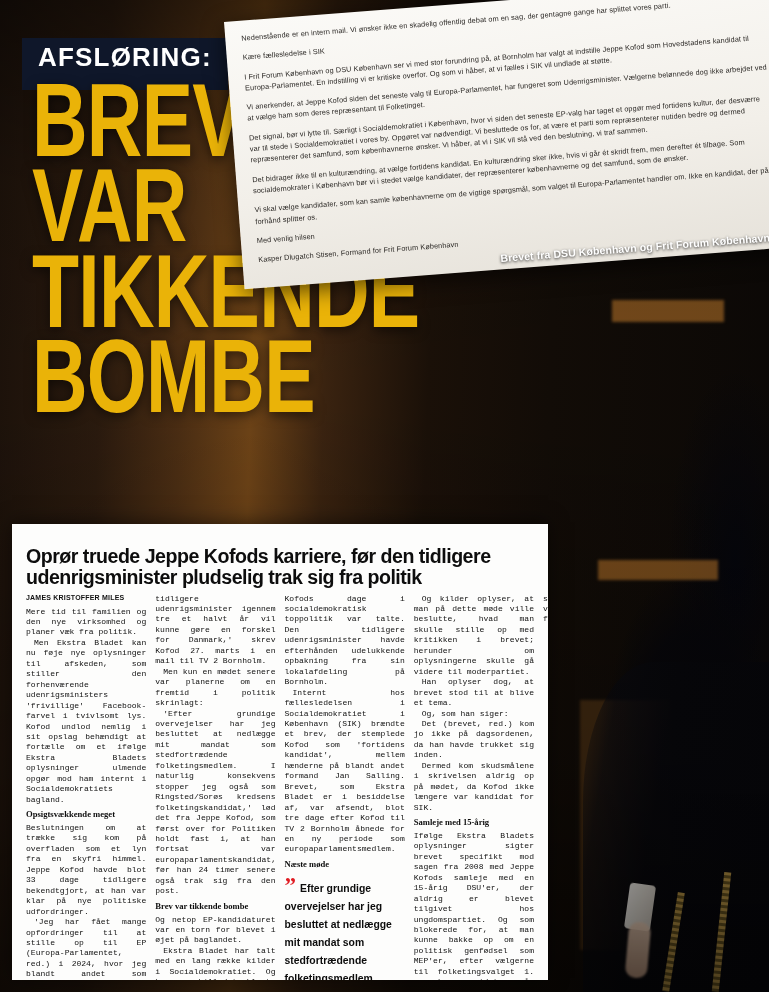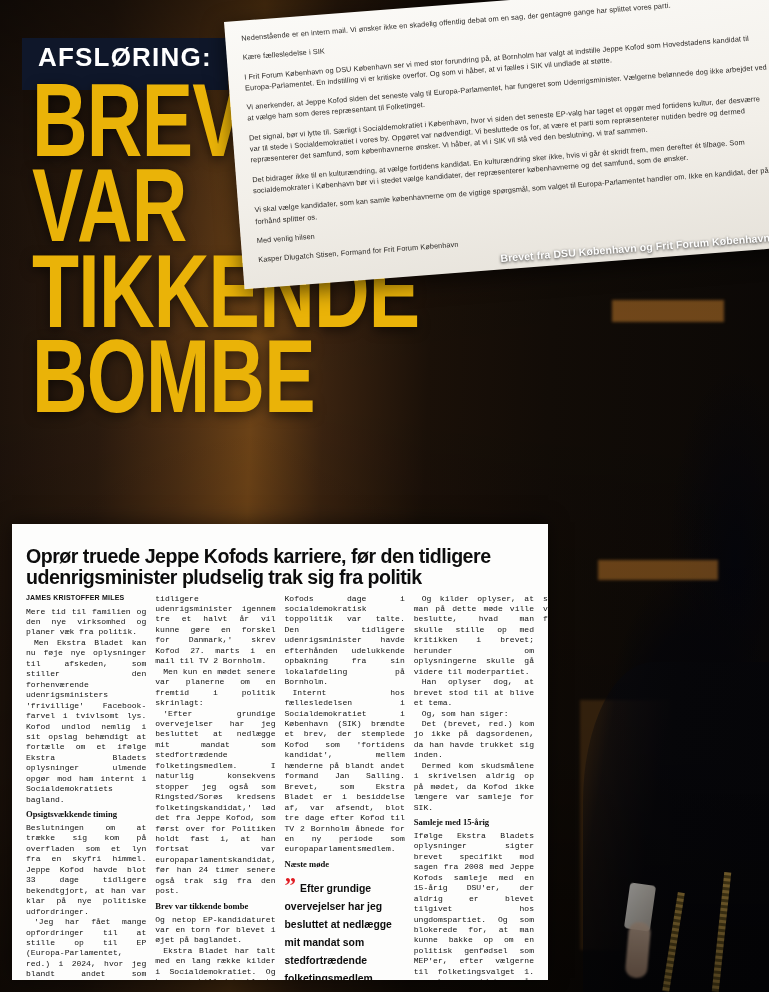--- a/index.html
+++ b/index.html
@@ -213,33 +213,33 @@
 </div>
 <div id="letter-caption">Brevet fra DSU København og Frit Forum København.</div>
 
 <div id="article">
   <h1>Oprør truede Jeppe Kofods karriere, før den tidligere udenrigsminister pludselig trak sig fra politik</h1>
   <div id="cols">
     <div class="byline">JAMES KRISTOFFER MILES</div>
     <div id="body-slot">
         <p>Mere tid til familien og den nye virksomhed og planer væk fra politik.</p>
         <p class="indent">Men Ekstra Bladet kan nu føje nye oplysninger til afskeden, som stiller den forhenværende udenrigsministers 'frivillige' Facebook-farvel i tvivlsomt lys. Kofod undlod nemlig i sit opslag behændigt at fortælle om et ifølge Ekstra Bladets oplysninger ulmende opgør mod ham internt i Socialdemokratiets bagland.</p>
-        <h2>Opsigtsvækkende timing</h2>
+        <h2>Opsigtsvækkende meget</h2>
         <p>Beslutningen om at trække sig kom på overfladen som et lyn fra en skyfri himmel. Jeppe Kofod havde blot 33 dage tidligere bekendtgjort, at han var klar på nye politiske udfordringer.</p>
         <p class="indent">'Jeg har fået mange opfordringer til at stille op til EP (Europa-Parlamentet, red.) i 2024, hvor jeg blandt andet som tidligere udenrigsminister igennem tre et halvt år vil kunne gøre en forskel for Danmark,' skrev Kofod 27. marts i en mail til TV 2 Bornholm.</p>
         <p class="indent">Men kun en mødet senere var planerne om en fremtid i politik skrinlagt:</p>
         <p class="indent">'Efter grundige overvejelser har jeg besluttet at nedlægge mit mandat som stedfortrædende folketingsmedlem. I naturlig konsekvens stopper jeg også som Ringsted/Sorøs kredsens folketingskandidat,' lød det fra Jeppe Kofod, som først over for Politiken holdt fast i, at han fortsat var europaparlamentskandidat, før han 24 timer senere også trak sig fra den post.</p>
         <h2>Brev var tikkende bombe</h2>
         <p>Og netop EP-kandidaturet var en torn for blevet i øjet på baglandet.</p>
         <p class="indent">Ekstra Bladet har talt med en lang række kilder i Socialdemokratiet. Og her er billedet klart: Kofods dage i socialdemokratisk toppolitik var talte. Den tidligere udenrigsminister havde efterhånden udelukkende opbakning fra sin lokalafdeling på Bornholm.</p>
         <p class="indent">Internt hos fællesledelsen i Socialdemokratiet i København (SIK) brændte et brev, der stemplede Kofod som 'fortidens kandidat', mellem hænderne på blandt andet formand Jan Salling. Brevet, som Ekstra Bladet er i besiddelse af, var afsendt, blot tre dage efter Kofod til TV 2 Bornholm åbnede for en ny periode som europaparlamentsmedlem.</p>
         <h2>Næste møde</h2>
         <div class="quotebox"><span class="qmark">”</span><span class="qtext">Efter grundige overvejelser har jeg besluttet at nedlægge mit mandat som stedfortrædende folketingsmedlem</span></div>
         <p class="indent">Og kilder oplyser, at man på dette møde ville beslutte, hvad man skulle stille op med kritikken i brevet; herunder om oplysningerne skulle gå videre til moderpartiet.</p>
         <p class="indent">Han oplyser dog, at brevet stod til at blive et tema.</p>
         <p class="indent">Og, som han siger:</p>
         <p class="indent">Det (brevet, red.) kom jo ikke på dagsordenen, da han havde trukket sig inden.</p>
-        <p class="indent">Dermed kom skudsmålene i skrivelsen aldrig op på mødet, da Kofod ikke længere var samleje for SIK.</p>
+        <p class="indent">Dermed kom skudsmålene i skrivelsen aldrig op på mødet, da Kofod ikke længere var kandidat for SIK.</p>
         <h2>Samleje med 15-årig</h2>
         <p>Ifølge Ekstra Bladets oplysninger sigter brevet specifikt mod sagen fra 2008 med Jeppe Kofods samleje med en 15-årig DSU'er, der aldrig er blevet tilgivet hos ungdomspartiet. Og som blokerede for, at man kunne bakke op om en politisk genfødsel som MEP'er, efter vælgerne til folketingsvalget 1. november sidste år straffede Kofod hårdt ved at kassere ham som folketingskandidat.</p>
       </div>
   </div>
 </div>
 
 </body></html>

